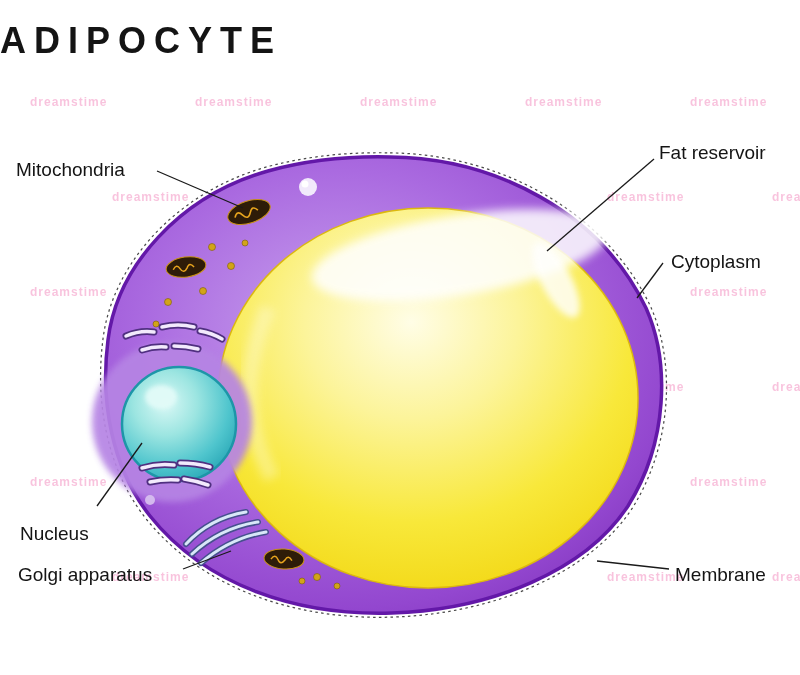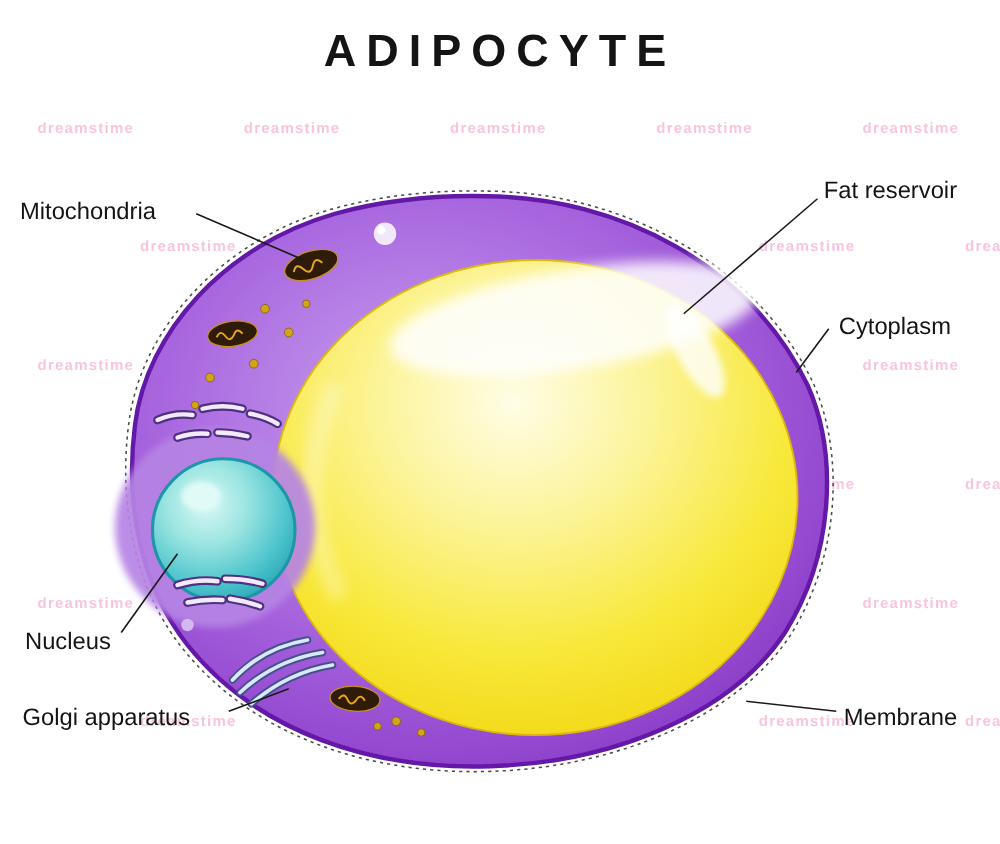--- a/index.html
+++ b/index.html
@@ -1,21 +1,21 @@
 <!DOCTYPE html>
 <html><head>
 <meta charset="utf-8">
 <style>
   html,body{margin:0;padding:0;background:#ffffff;}
   .stage{
     position:relative;width:800px;height:675px;background:#ffffff;
     font-family:"Liberation Sans",sans-serif;overflow:hidden;
   }
   .title{
-    position:absolute;left:0;right:0;top:20px;margin:0;text-align:center;
+    position:absolute;left:0;right:0;top:20px;margin:0;text-align:left;
     font-size:36px;font-weight:bold;letter-spacing:8px;color:#141414;
   }
   .label{
     position:absolute;font-size:19px;color:#141414;white-space:nowrap;line-height:1.1;
   }
   .cell-svg{position:absolute;left:0;top:0;}
   .watermark-layer{position:absolute;inset:0;pointer-events:none;}
   .wm{
     position:absolute;color:#ec4899;opacity:.32;font-size:12px;
     font-weight:bold;letter-spacing:1px;
@@ -193,17 +193,17 @@
       <line x1="663" y1="263" x2="637" y2="298"></line>
       <line x1="97" y1="506" x2="142" y2="443"></line>
       <line x1="183" y1="569" x2="231" y2="551"></line>
       <line x1="669" y1="569" x2="597" y2="561"></line>
     </g>
   </svg>
 
   <div class="label" style="left:659px;top:143px">Fat reservoir</div>
   <div class="label" style="left:16px;top:160px">Mitochondria</div>
   <div class="label" style="left:671px;top:252px">Cytoplasm</div>
-  <div class="label" style="left:20px;top:504px">Nucleus</div>
+  <div class="label" style="left:20px;top:524px">Nucleus</div>
   <div class="label" style="left:18px;top:565px">Golgi apparatus</div>
   <div class="label" style="left:675px;top:565px">Membrane</div>
 
 </div>
 
 </body></html>

